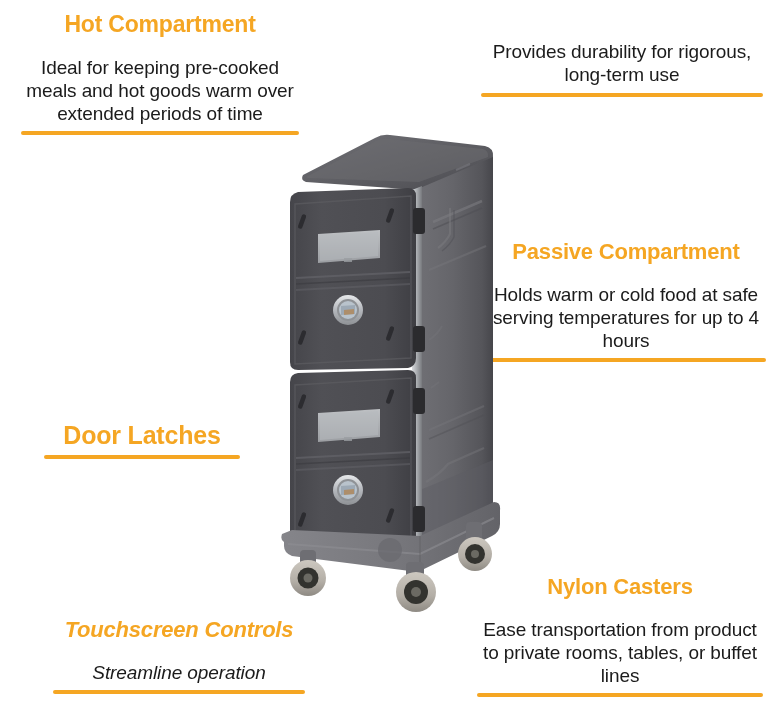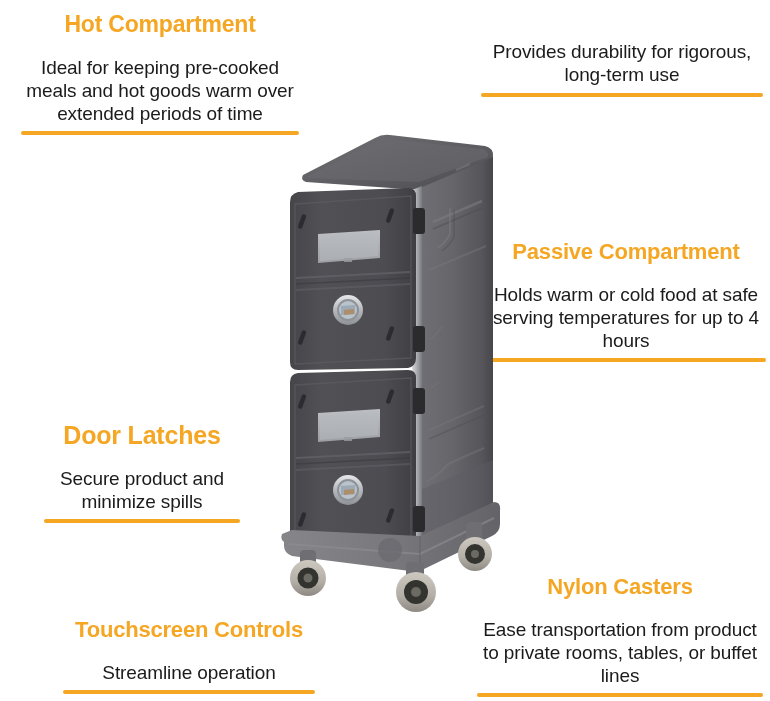--- a/index.html
+++ b/index.html
@@ -51,21 +51,21 @@
   #co-latches{left:22px;top:421px;width:240px;}
   #co-latches .title{font-size:25px;}
   #co-latches .body{font-size:19px;}
   #co-latches .rule{width:196px;margin-top:6px;}
 
   #co-casters{left:474px;top:575px;width:292px;}
   #co-casters .title{font-size:22px;}
   #co-casters .body{font-size:19px;}
   #co-casters .rule{width:286px;margin-top:6px;}
 
-  #co-touch{left:48px;top:618px;width:282px;}
+  #co-touch{left:38px;top:618px;width:282px;font-style:italic;}
   #co-touch .title{font-size:22px;}
   #co-touch .body{font-size:19px;}
   #co-touch .rule{width:252px;margin-top:6px;}
 
   
   #product{position:absolute;left:270px;top:130px;width:250px;height:490px;}
   #product svg{display:block;width:250px;height:490px;}
 </style>
 </head>
 <body>
@@ -84,21 +84,20 @@
   </div>
 
   <div class="callout" id="co-passive">
     <div class="title">Passive Compartment</div>
     <div class="body">Holds warm or cold food at safe serving temperatures for up to 4 hours</div>
     <div class="rule"></div>
   </div>
 
   <div class="callout" id="co-latches">
     <div class="title">Door Latches</div>
-    <div class="body">Secure product and minimize spills</div>
     <div class="rule"></div>
   </div>
 
   <div class="callout" id="co-casters">
     <div class="title">Nylon Casters</div>
     <div class="body">Ease transportation from product to private rooms, tables, or buffet lines</div>
     <div class="rule"></div>
   </div>
 
   <div class="callout" id="co-touch">

